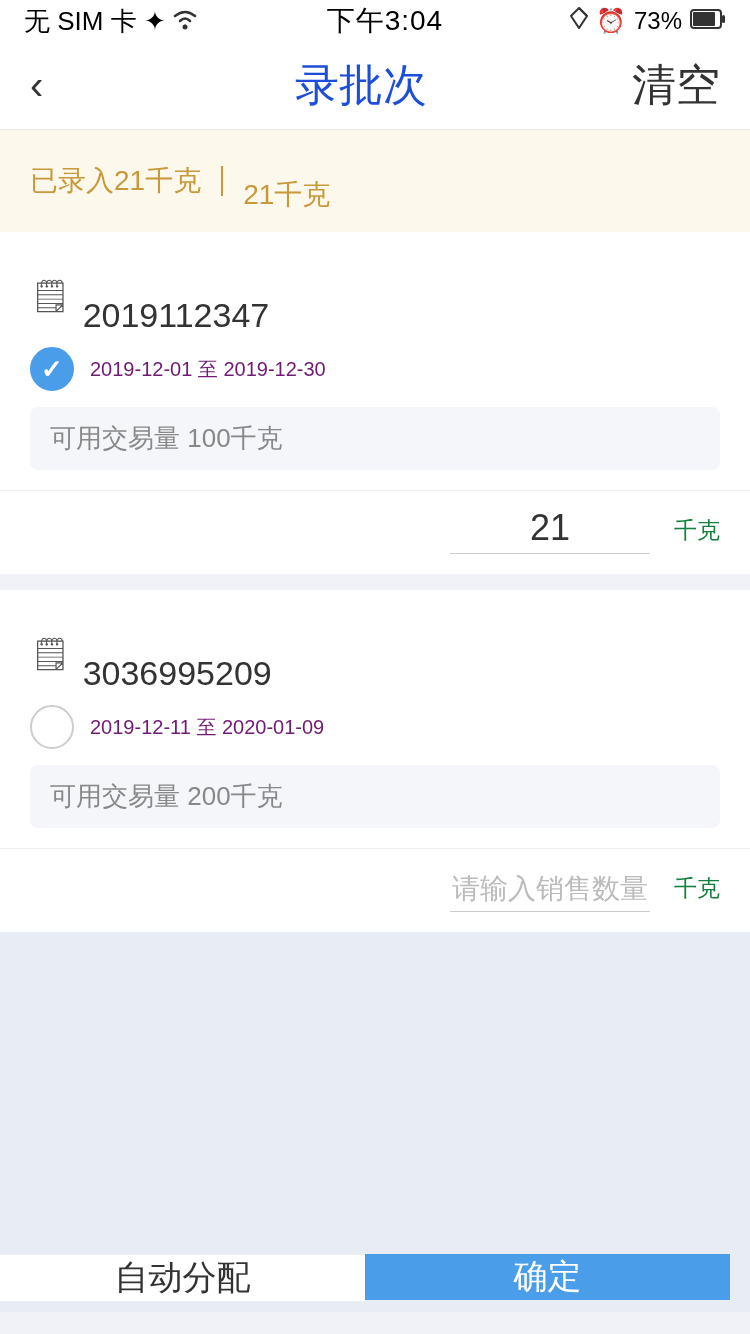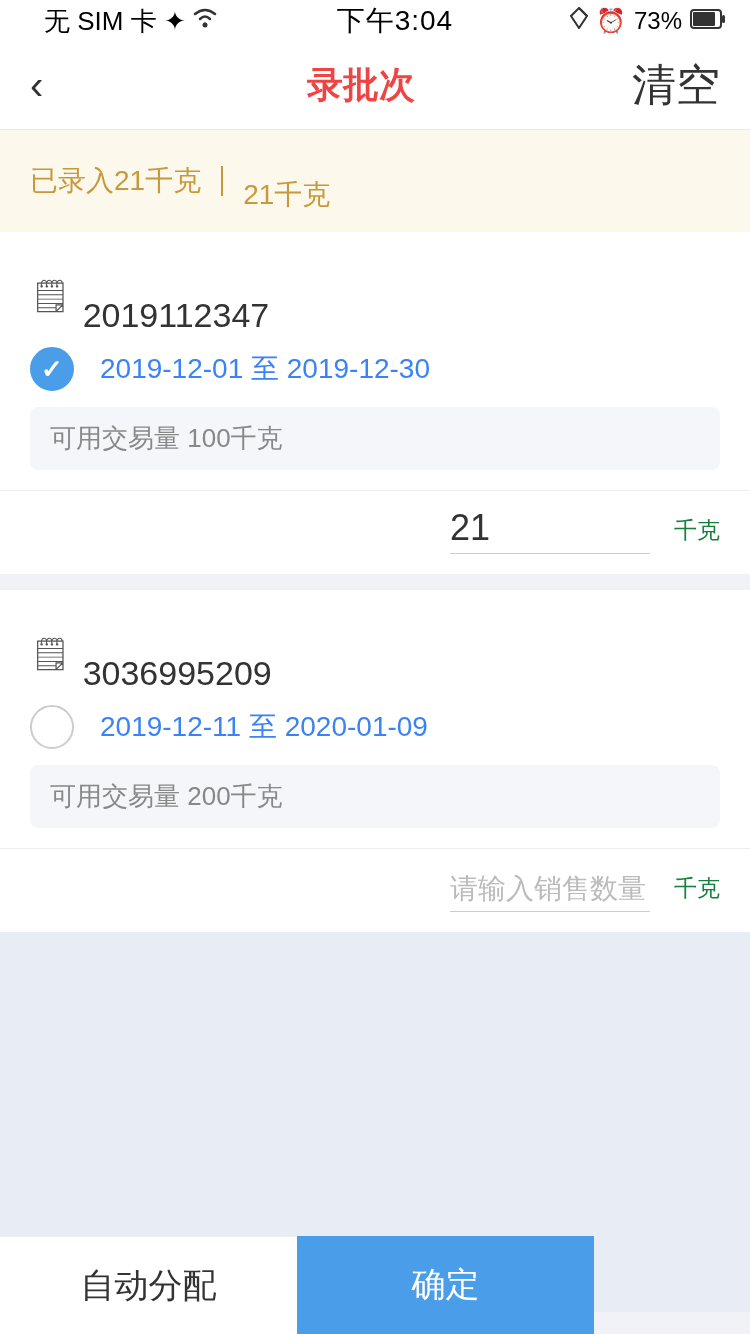--- a/index.html
+++ b/index.html
@@ -18,22 +18,22 @@
       height: 42px;
       background: #fff;
       display: flex;
       align-items: center;
       justify-content: space-between;
       padding: 0 24px;
       font-size: 26px;
     }
     .status-left {
       display: flex;
+      align-items: center;
       gap: 4px;
-      margin-left: 20px;
     }
     .status-center {
       font-size: 28px;
       font-weight: 500;
       letter-spacing: 1px;
     }
     .status-right {
       display: flex;
       align-items: center;
       gap: 8px;
@@ -51,23 +51,23 @@
       padding: 0 30px;
       border-bottom: 1px solid #e8e8e8;
     }
     .nav-back {
       font-size: 40px;
       color: #333;
       cursor: pointer;
       width: 60px;
     }
     .nav-title {
-      font-size: 36px;
-      font-weight: 700;
-      color: #ef4444;
+      font-size: 44px;
+      font-weight: 400;
+      color: #1d4ed8;
     }
     .nav-clear {
       font-size: 44px;
       color: #333;
       cursor: pointer;
     }
 
     
     .summary-banner {
       width: 750px;
@@ -137,23 +137,22 @@
       background: #4a9de8;
       border-color: #4a9de8;
     }
     .radio-circle.checked::after {
       content: '✓';
       color: #fff;
       font-size: 26px;
       font-weight: bold;
     }
     .batch-date {
-      font-size: 28px;
-      color: #3b82f6;
-      margin-left: 10px;
+      font-size: 20px;
+      color: #701a75;
     }
 
     .batch-available {
       margin: 4px 30px 20px 30px;
       background: #f5f6fa;
       border-radius: 8px;
       padding: 14px 20px;
       font-size: 26px;
       color: #888;
     }
@@ -163,21 +162,21 @@
       display: flex;
       align-items: center;
       justify-content: flex-end;
       padding: 16px 30px 20px 30px;
       gap: 16px;
       border-top: 1px solid #eee;
     }
     .quantity-input {
       font-size: 36px;
       color: #333;
-      text-align: left;
+      text-align: center;
       border: none;
       outline: none;
       width: 200px;
       background: transparent;
     }
     .quantity-input::placeholder {
       color: #bbb;
       font-size: 28px;
     }
     .quantity-input-line {
@@ -206,26 +205,27 @@
 
     
     .bottom-empty {
       flex: 1;
       background: #e8ecf5;
       min-height: 380px;
     }
 
     
     .bottom-buttons {
-      width: 594px;
+      width: 730px;
       height: 98px;
       display: flex;
       position: fixed;
-      bottom: 0;
+      bottom: 8px;
       left: 0;
+      align-items: center;
     }
     .btn-auto {
       flex: 1;
       background: #fff;
       border: none;
       font-size: 34px;
       color: #333;
       cursor: pointer;
       border-top: 1px solid #eee;
     }

